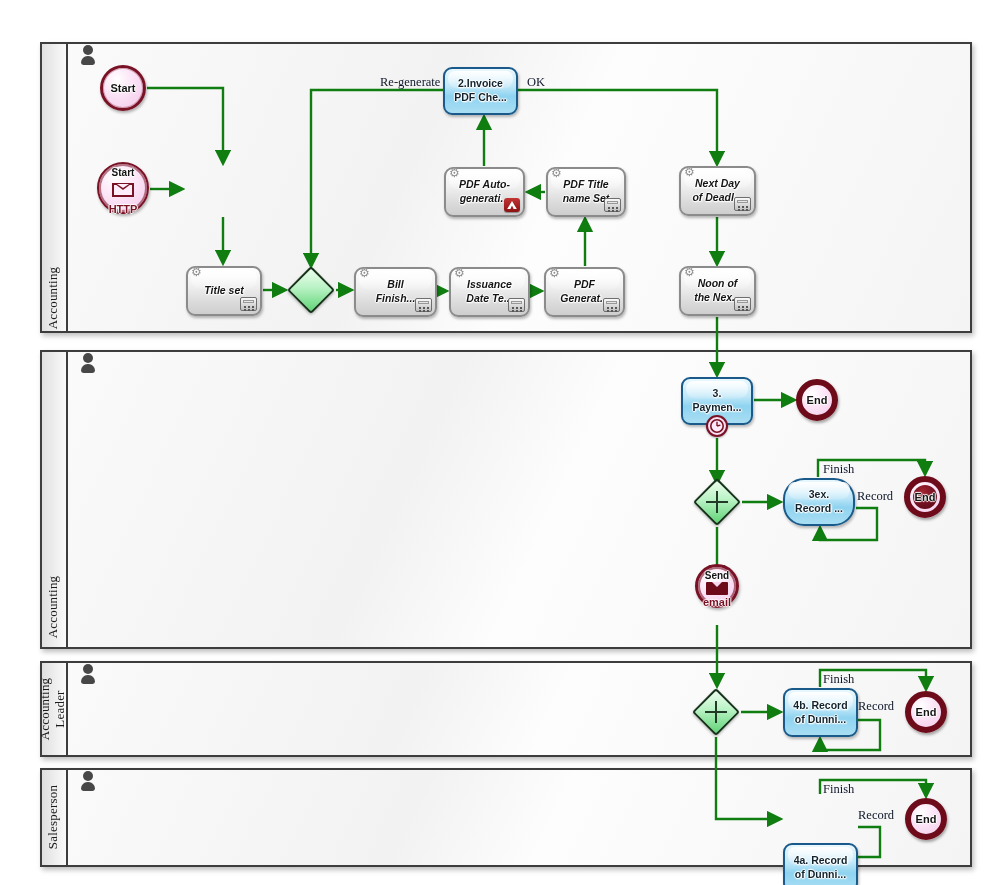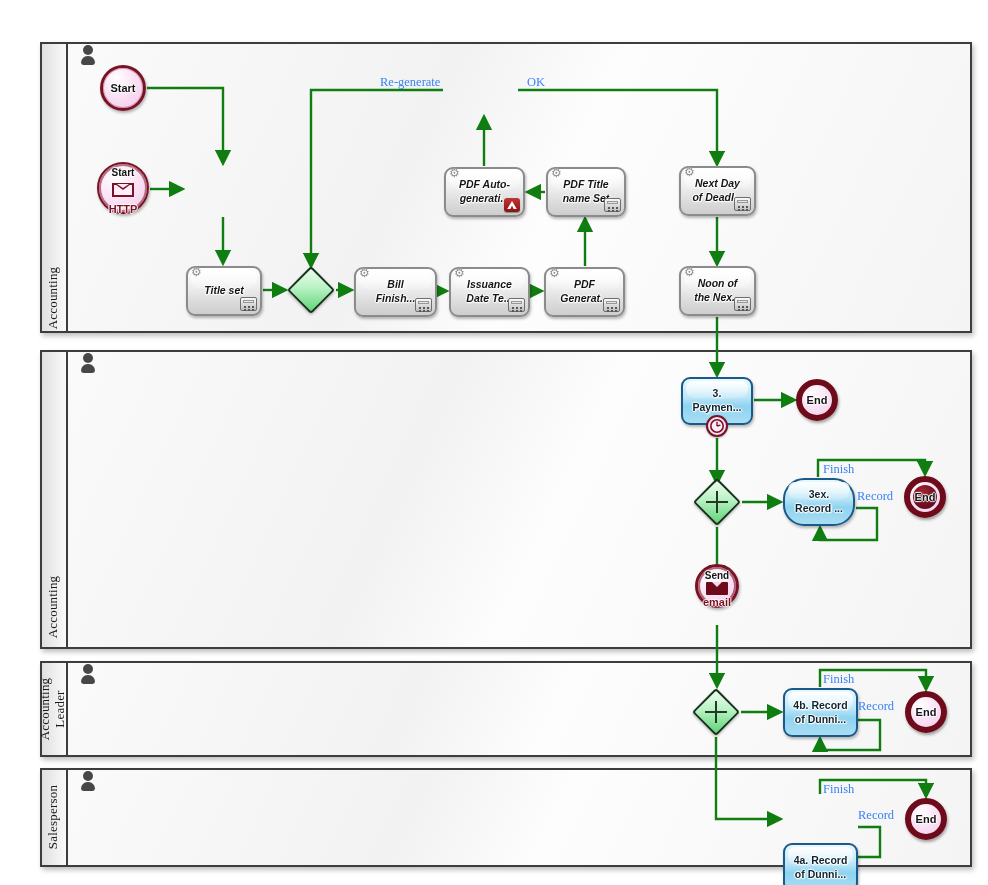--- a/index.html
+++ b/index.html
@@ -100,21 +100,21 @@
   .env-filled{position:absolute;top:15px;left:50%;margin-left:-11px;width:22px;height:13px;
       background:#6d0b1a;border-radius:1px;}
   .env-filled::before{content:"";position:absolute;left:6px;top:0;
       border-left:5px solid transparent;border-right:5px solid transparent;
       border-top:5px solid #f6d6ee;}
   .timer{position:absolute;z-index:6;width:22px;height:22px;border-radius:50%;
       border:2px solid #7a1226;background:#f8dff2;
       box-shadow:0 1px 2px rgba(0,0,0,.3);display:flex;align-items:center;justify-content:center;}
 
   
-  .elabel{position:absolute;z-index:6;font:12.5px "Liberation Serif",serif;color:#3b82f6;
+  .elabel{position:absolute;z-index:6;font:12.5px "Liberation Serif",serif;color:#0f172a;
       white-space:nowrap;}
   .elabel.right{text-align:right;}
 </style>
 </head>
 <body>
 
 <div id="canvas">
 
   <div class="lane" style="top:42px;height:291px;">
     <div class="strip"></div>
@@ -226,20 +226,24 @@
     <span class="gear">⚙</span>
     <span class="lbl">PDF Auto-
 generati...</span>
     <span class="pdfic">
       <svg width="12" height="10" viewBox="0 0 12 10">
           <path d="M1.2 9 L6 1 L10.8 9 L7.6 9 L6 5.6 L4.4 9 Z" fill="#fff"></path>
         </svg>
     </span>
   </div>
 
+  <div class="task blue" style="left:443px;top:67px;width:75px;height:48px;">
+    <span class="lbl">2.Invoice
+PDF Che...</span>
+  </div>
 
   <div class="task gray" style="left:679px;top:166px;width:77px;height:50px;">
     <span class="gear">⚙</span>
     <span class="lbl">Next Day
 of Deadl...</span>
     <span class="calc"></span>
   </div>
 
   <div class="task gray" style="left:679px;top:266px;width:77px;height:50px;">
     <span class="gear">⚙</span>

